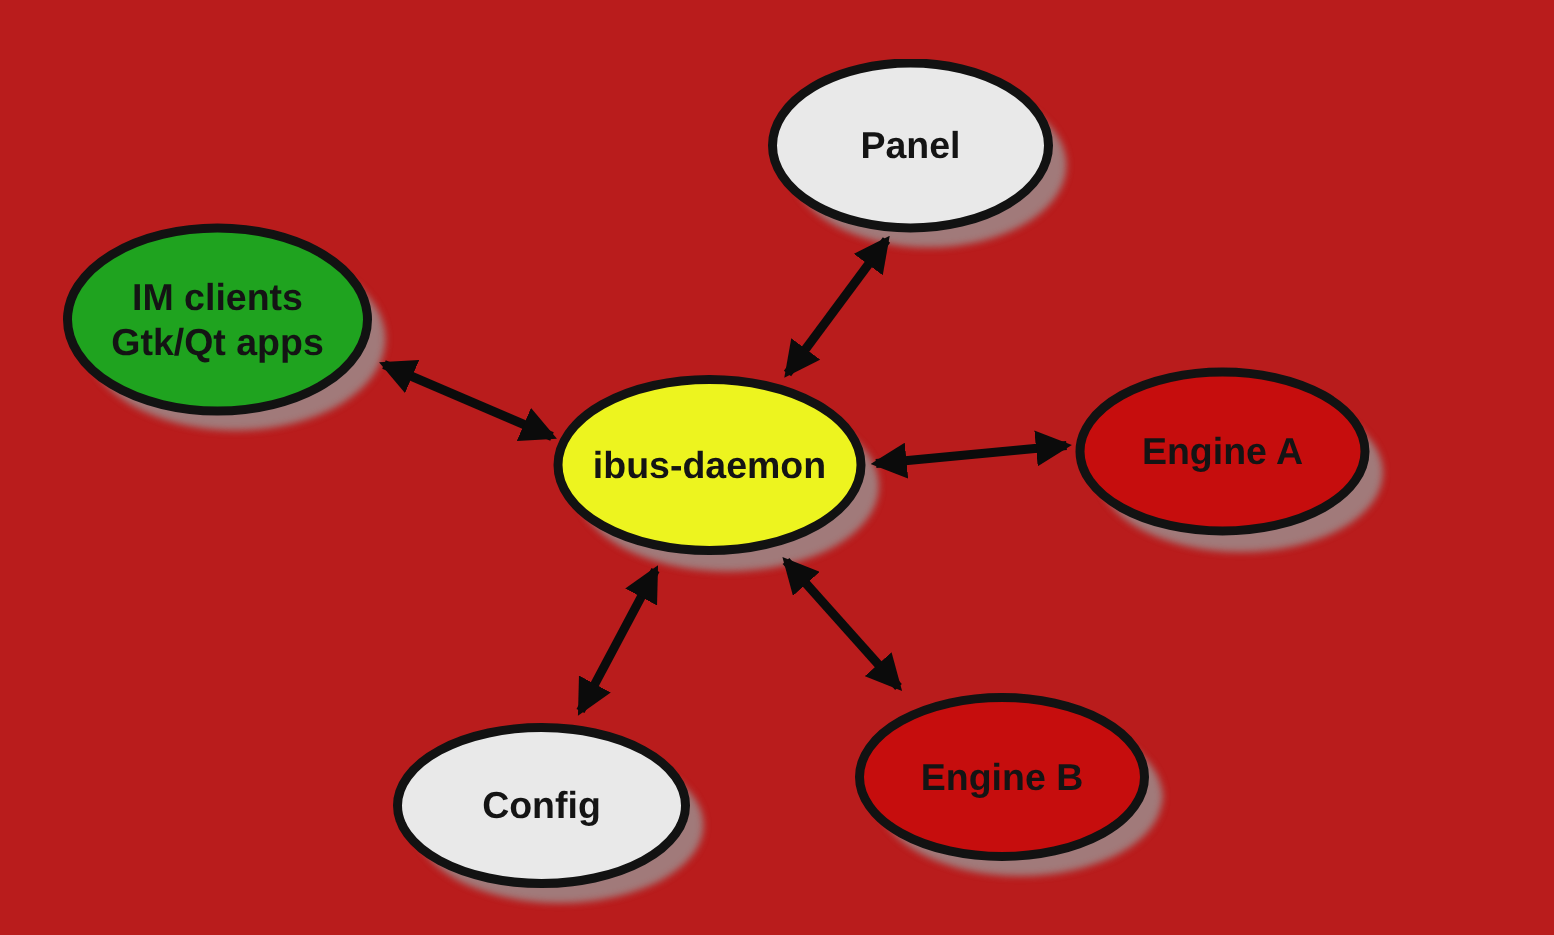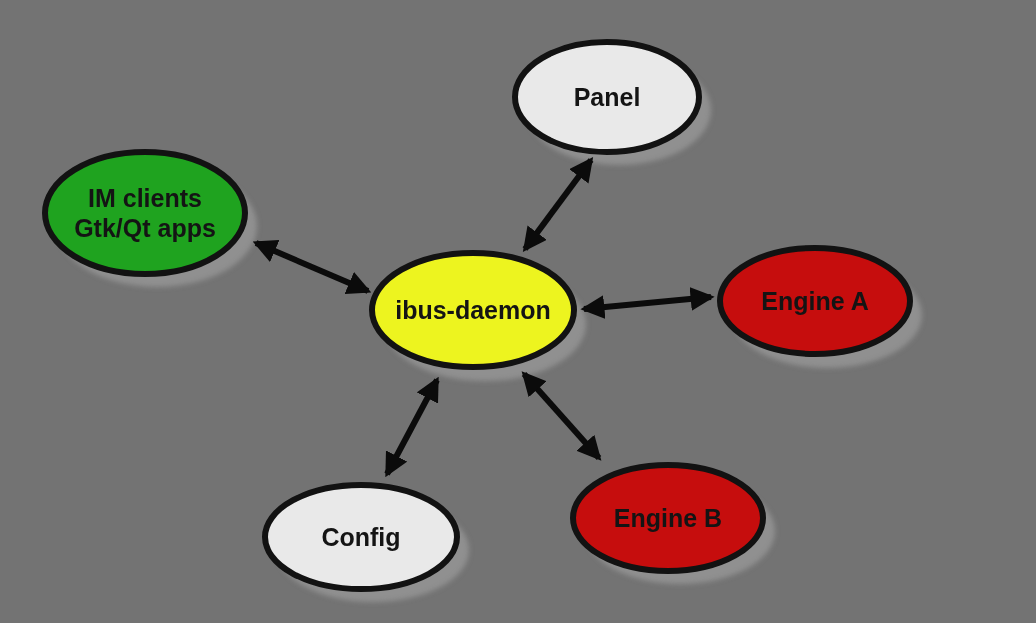--- a/index.html
+++ b/index.html
@@ -5,21 +5,21 @@
   html, body {
     margin: 0;
     padding: 0;
     background: #ffffff;
     font-family: "Liberation Sans", sans-serif;
   }
   .canvas-wrap {
     position: relative;
     width: 1036px;
     height: 623px;
-    background: #737373;
+    background: #b91c1c;
     overflow: hidden;
   }
   svg { display: block; }
   .node-ellipse {
     stroke: #121212;
     stroke-width: 6;
   }
   .node-shadow {
     fill: #9a9a9a;
     opacity: 0.75;

